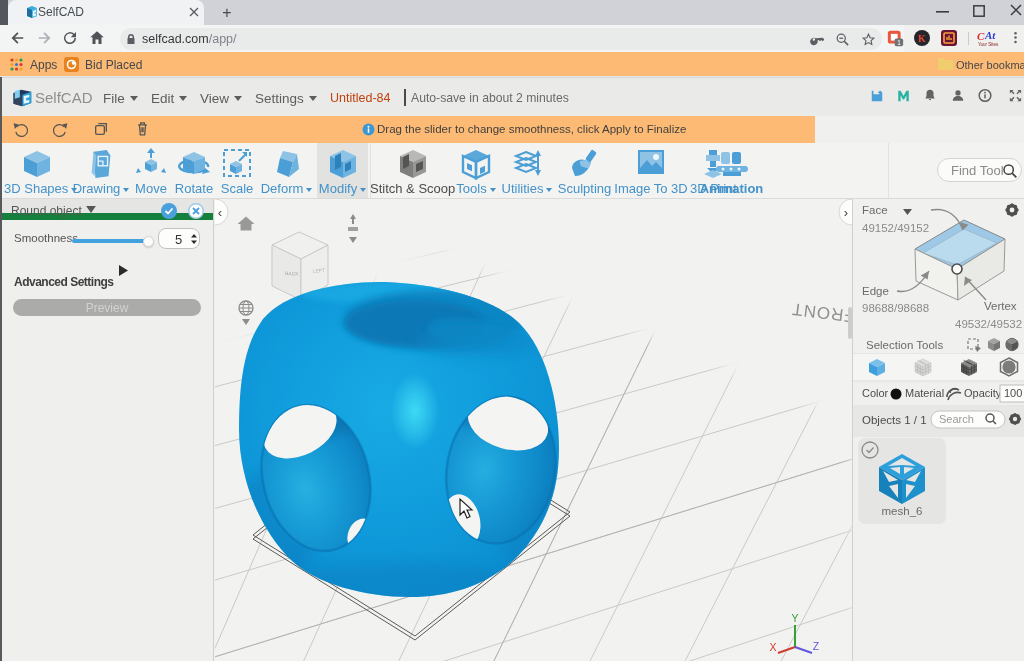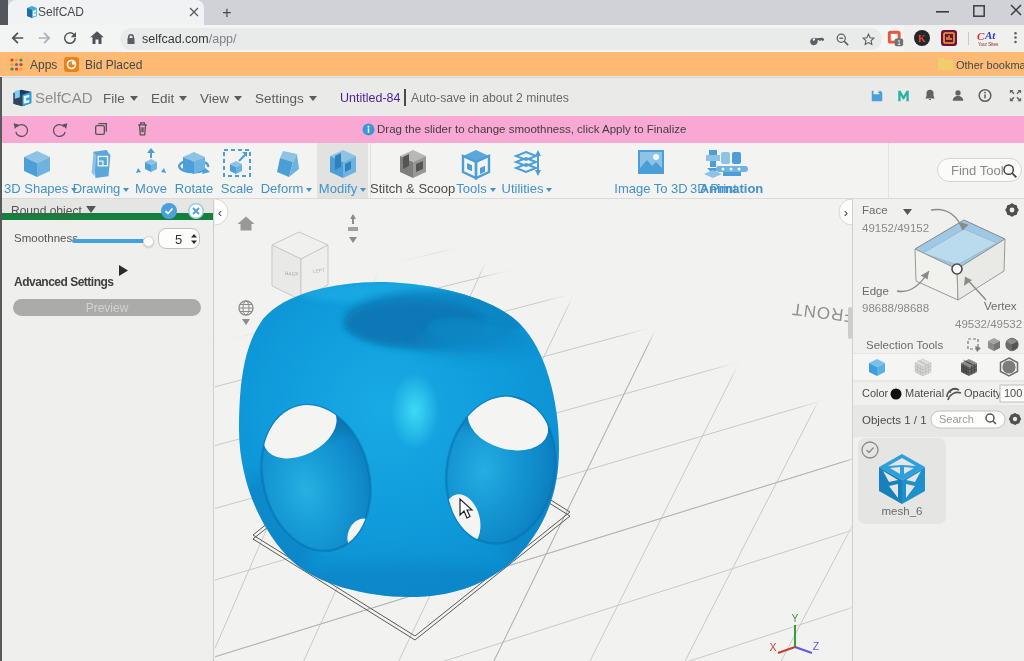--- a/index.html
+++ b/index.html
@@ -20,26 +20,26 @@
 #urltext { position:absolute; left:22px; top:4px; font-size:12.5px; color:#35383b; }
 #urltext span { color:#7f8489; }
 
 #bookmarks { left:0; top:52px; width:1024px; height:25px; background:#fdba74; border-bottom:1px solid #e7e8e8; }
 .bktxt { position:absolute; top:6px; font-size:12px; color:#44484c; white-space:nowrap; }
 
 
 #appheader { left:0; top:77px; width:1024px; height:39px; background:#eaeae9; border-top:1px solid #d6d6d5; }
 .menu { position:absolute; top:13px; font-size:13.5px; color:#5d5d5c; }
 .caret { display:inline-block; width:0; height:0; border-left:4px solid transparent; border-right:4px solid transparent; border-top:5px solid #5d5d5c; margin-left:5px; vertical-align:2px; }
-#docname { position:absolute; left:340px; top:13px; font-size:12.5px; color:#4c1d95; }
+#docname { position:absolute; left:330px; top:13px; font-size:12.5px; color:#c2410c; }
 #autosave { position:absolute; left:411px; top:13px; font-size:12.2px; color:#6a6a69; }
 #docsep { position:absolute; left:404px; top:11px; width:1.6px; height:17px; background:#4a4a4a; }
 
 
-#iconrow { left:0; top:116px; width:1024px; height:27px; background:#f9a8d4; }
+#iconrow { left:0; top:116px; width:815px; height:27px; background:#fdba74; }
 #infomsg { position:absolute; left:377px; top:7px; font-size:11.5px; color:#3f3f3f; }
 
 
 #toolbar { left:0; top:143px; width:1024px; height:56px; background:#f3f3f2; border-bottom:1px solid #dadad9; }
 .tool { position:absolute; top:0; height:55px; text-align:center; }
 .tool .lbl { position:absolute; width:100%; top:38px; font-size:13px; color:#4392c9; white-space:nowrap; }
 .tool .lbl.gray { color:#4c4c4b; }
 .tool svg { position:absolute; top:5px; left:50%; transform:translateX(-50%); }
 .tcaret { display:inline-block; width:0; height:0; border-left:3.5px solid transparent; border-right:3.5px solid transparent; border-top:4.5px solid #4392c9; margin-left:3px; vertical-align:1px; }
 #modifybg { position:absolute; left:317px; top:0; width:51px; height:55px; background:#e2e2e0; }
@@ -335,20 +335,28 @@
           <g fill="none" stroke="#4c9fd6" stroke-width="2">
             <polygon points="14,4 24,8 14,12 4,8"></polygon>
             <polygon points="14,10 24,14 14,18 4,14"></polygon>
             <polygon points="14,16 24,20 14,24 4,20"></polygon>
           </g>
           <path d="M26 6v18" stroke="#4c9fd6" stroke-width="2"></path>
           <polygon points="26,28 23,22 29,22" fill="#4c9fd6"></polygon>
           <polygon points="26,2 23,8 29,8" fill="#4c9fd6"></polygon>
         </svg>
       <div class="lbl">Utilities<span class="tcaret"></span></div>
+    </div>
+    <div class="tool" style="left:557px;width:55px;">
+      <svg width="32" height="32" viewBox="0 0 32 32">
+          <path d="M3 20 C3 14 10 10 16 12 L22 14 C20 22 14 28 6 28 Z" fill="#4c9fd6"></path>
+          <path d="M16 12 L22 14 L20 20 C14 20 10 18 11 13 Z" fill="#8ec3e6"></path>
+          <rect x="19" y="2" width="6" height="12" rx="1.5" transform="rotate(35 22 8)" fill="#4c9fd6"></rect>
+        </svg>
+      <div class="lbl">Sculpting</div>
     </div>
     <div class="tool" style="left:612px;width:78px;">
       <svg width="32" height="30" viewBox="0 0 32 30">
           <rect x="3" y="2" width="26" height="24" fill="#4c9fd6"></rect>
           <rect x="5" y="4" width="22" height="20" fill="#8ec3e6"></rect>
           <path d="M5 20l7-8 5 6 4-4 6 6v4H5z" fill="#4c9fd6"></path>
           <circle cx="21" cy="9" r="3" fill="#eef6fb"></circle>
         </svg>
       <div class="lbl">Image To 3D</div>
     </div>

